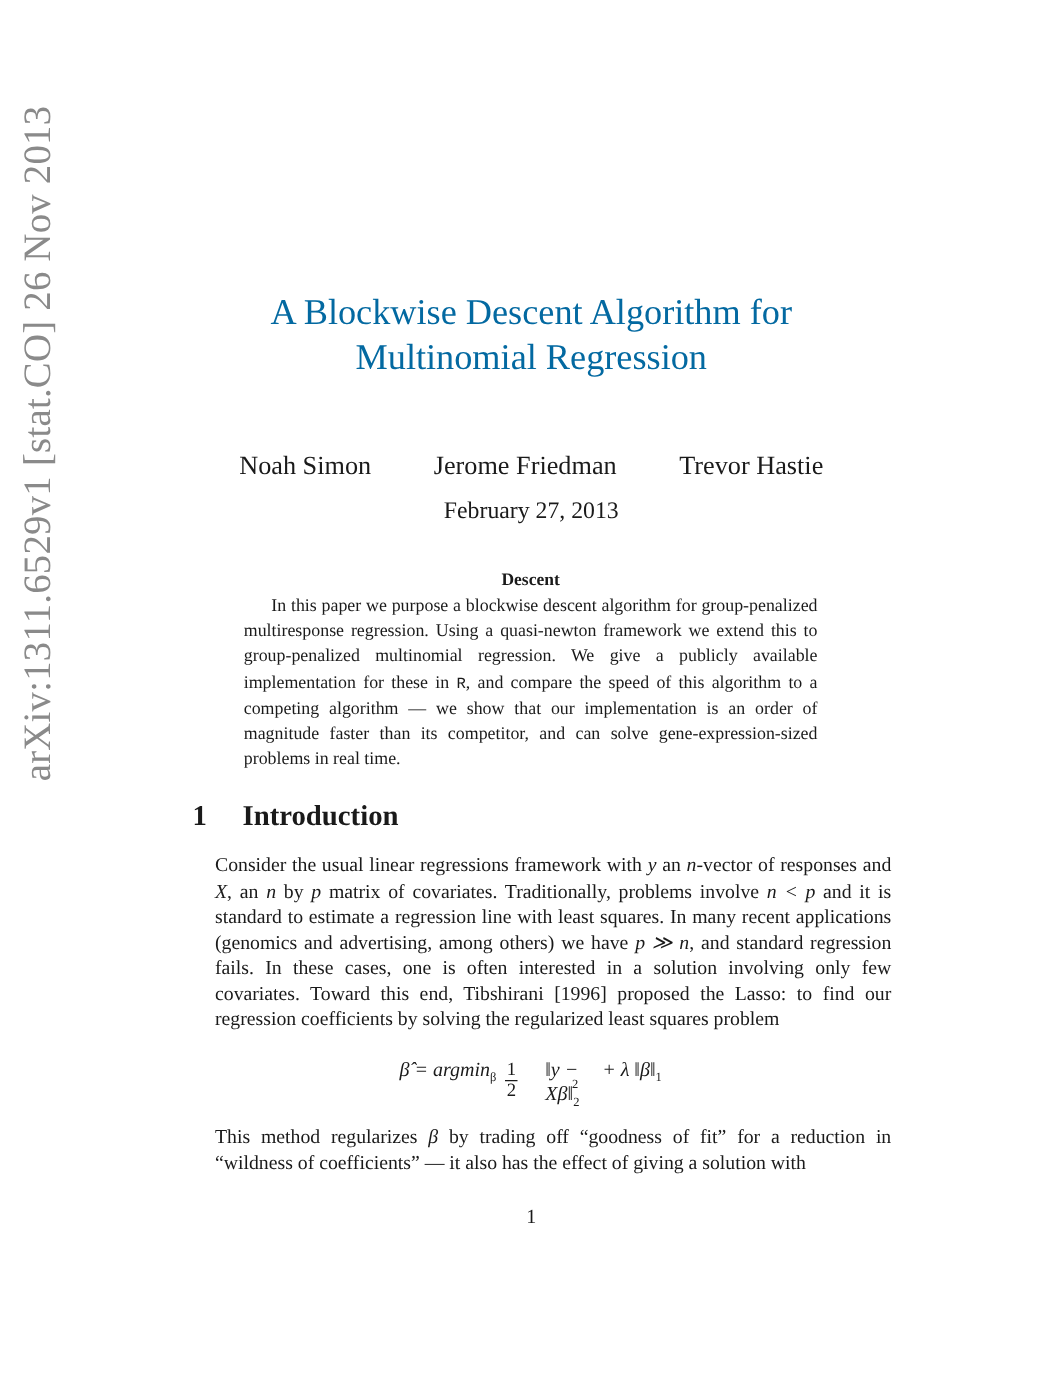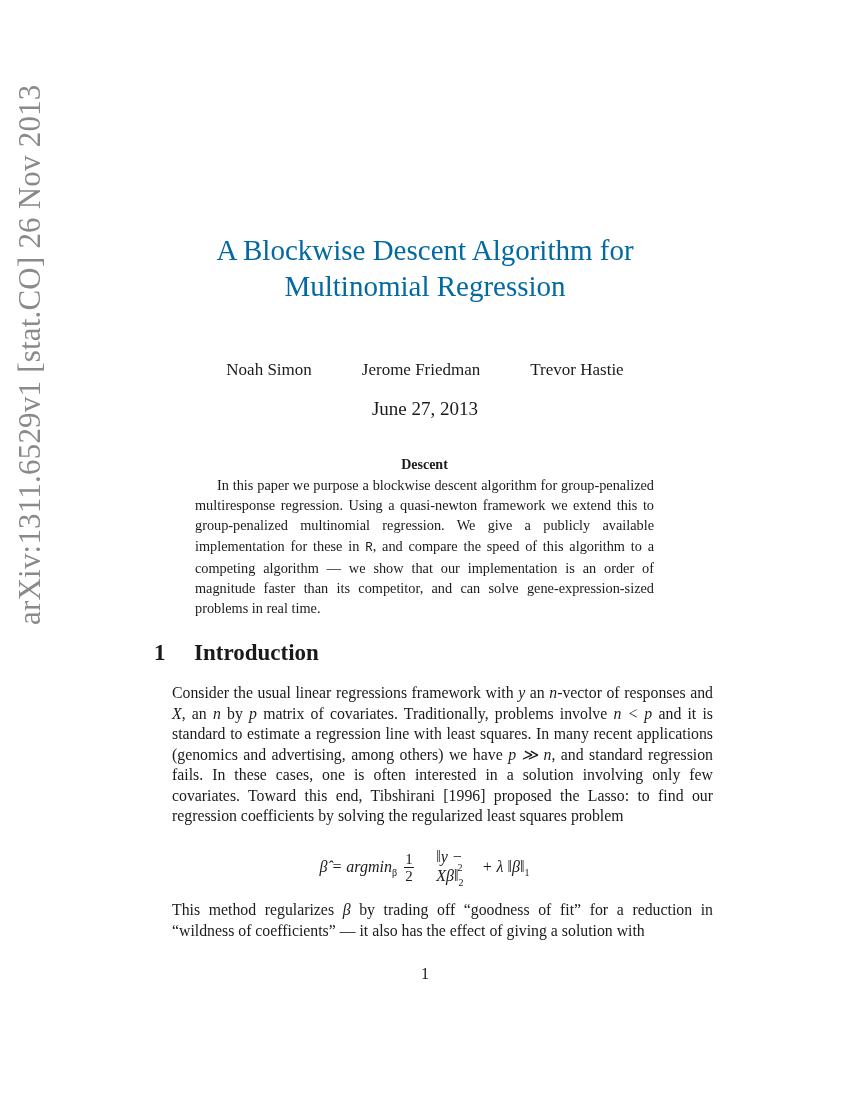--- a/index.html
+++ b/index.html
@@ -7,37 +7,37 @@
          font-family: "DejaVu Serif", "Liberation Serif", serif; color: #1a1a1a; }
   .sidebar-stamp {
     position: absolute; left: 10px; top: 265px; width: 360px; height: 40px;
     transform-origin: 0 0; transform: translate(0, 360px) rotate(-90deg);
     font-family: "Liberation Serif", serif; font-size: 31px; color: #8a8a8a;
     white-space: nowrap; letter-spacing: 0.2px; line-height: 40px;
   }
   .title-block { position: absolute; left: 150px; width: 550px; top: 232px; text-align: center; }
   .title { font-family: "Liberation Serif", serif; font-size: 29px; line-height: 36px; color: #0369a1; }
   .authors { position: absolute; top: 360px; left: 150px; width: 550px; display: flex; justify-content: center; gap: 50px;
-             font-family: "Liberation Serif", serif; font-size: 17px; }
+             font-family: "Liberation Serif", serif; font-size: 21px; }
   .date { position: absolute; top: 398px; left: 150px; width: 550px; text-align: center;
           font-family: "Liberation Serif", serif; font-size: 19px; }
   .abstract { position: absolute; left: 195px; width: 459px; top: 457px; font-family: "Liberation Serif", serif; }
   .abstract-heading { text-align: center; font-weight: bold; font-size: 14px; margin-bottom: 2px; }
   .abstract-body { font-size: 14.3px; line-height: 20.2px; text-align: justify; text-indent: 22px; margin: 0; }
   .mono { font-family: "Liberation Mono", monospace; font-size: 12.5px; }
   .section { position: absolute; left: 154px; top: 640px; font-family: "Liberation Serif", serif;
              font-size: 23px; font-weight: bold; }
   .section .num { display: inline-block; width: 40px; }
   .body-text { position: absolute; left: 172px; width: 541px; font-family: "Liberation Serif", serif;
                font-size: 15.8px; line-height: 20.5px; text-align: justify; margin: 0; }
   .p1 { top: 683px; }
   .p2 { top: 900px; }
   .equation { position: absolute; top: 848px; left: 154px; width: 541px; text-align: center;
               font-family: "Liberation Serif", serif; font-size: 16px; height: 44px; }
-  .eq-inner { display: inline-flex; align-items: center; gap: 4px; }
+  .eq-inner { display: inline-flex; align-items: flex-start; gap: 4px; }
   .frac { display: inline-flex; flex-direction: column; align-items: center; font-size: 15px; line-height: 16px; margin: 0 3px; }
   .frac .bar { border-top: 1px solid #1a1a1a; width: 10px; }
   i { font-style: italic; }
   sub, sup { font-size: 10px; }
   .page-num { position: absolute; top: 965px; left: 0; width: 850px; text-align: center;
               font-family: "Liberation Serif", serif; font-size: 16px; }
 </style>
 </head>
 <body>
 
@@ -47,21 +47,21 @@
   <div class="title">A Blockwise Descent Algorithm for</div>
   <div class="title">Multinomial Regression</div>
 </div>
 
 <div class="authors">
   <span>Noah Simon</span>
   <span>Jerome Friedman</span>
   <span>Trevor Hastie</span>
 </div>
 
-<div class="date">June 27, 2013</div>
+<div class="date">February 27, 2013</div>
 
 <div class="abstract">
   <div class="abstract-heading">Descent</div>
   <p class="abstract-body"><span>In this paper we purpose a blockwise descent algorithm for group-penalized multiresponse regression. Using a quasi-newton framework we extend this to group-penalized multinomial regression. We give a publicly available implementation for these in </span><span class="mono">R</span><span>, and compare the speed of this algorithm to a competing algorithm — we show that our implementation is an order of magnitude faster than its competitor, and can solve gene-expression-sized problems in real time.</span></p>
 </div>
 
 <div class="section">
   <span class="num">1</span><span>Introduction</span>
 </div>
 

